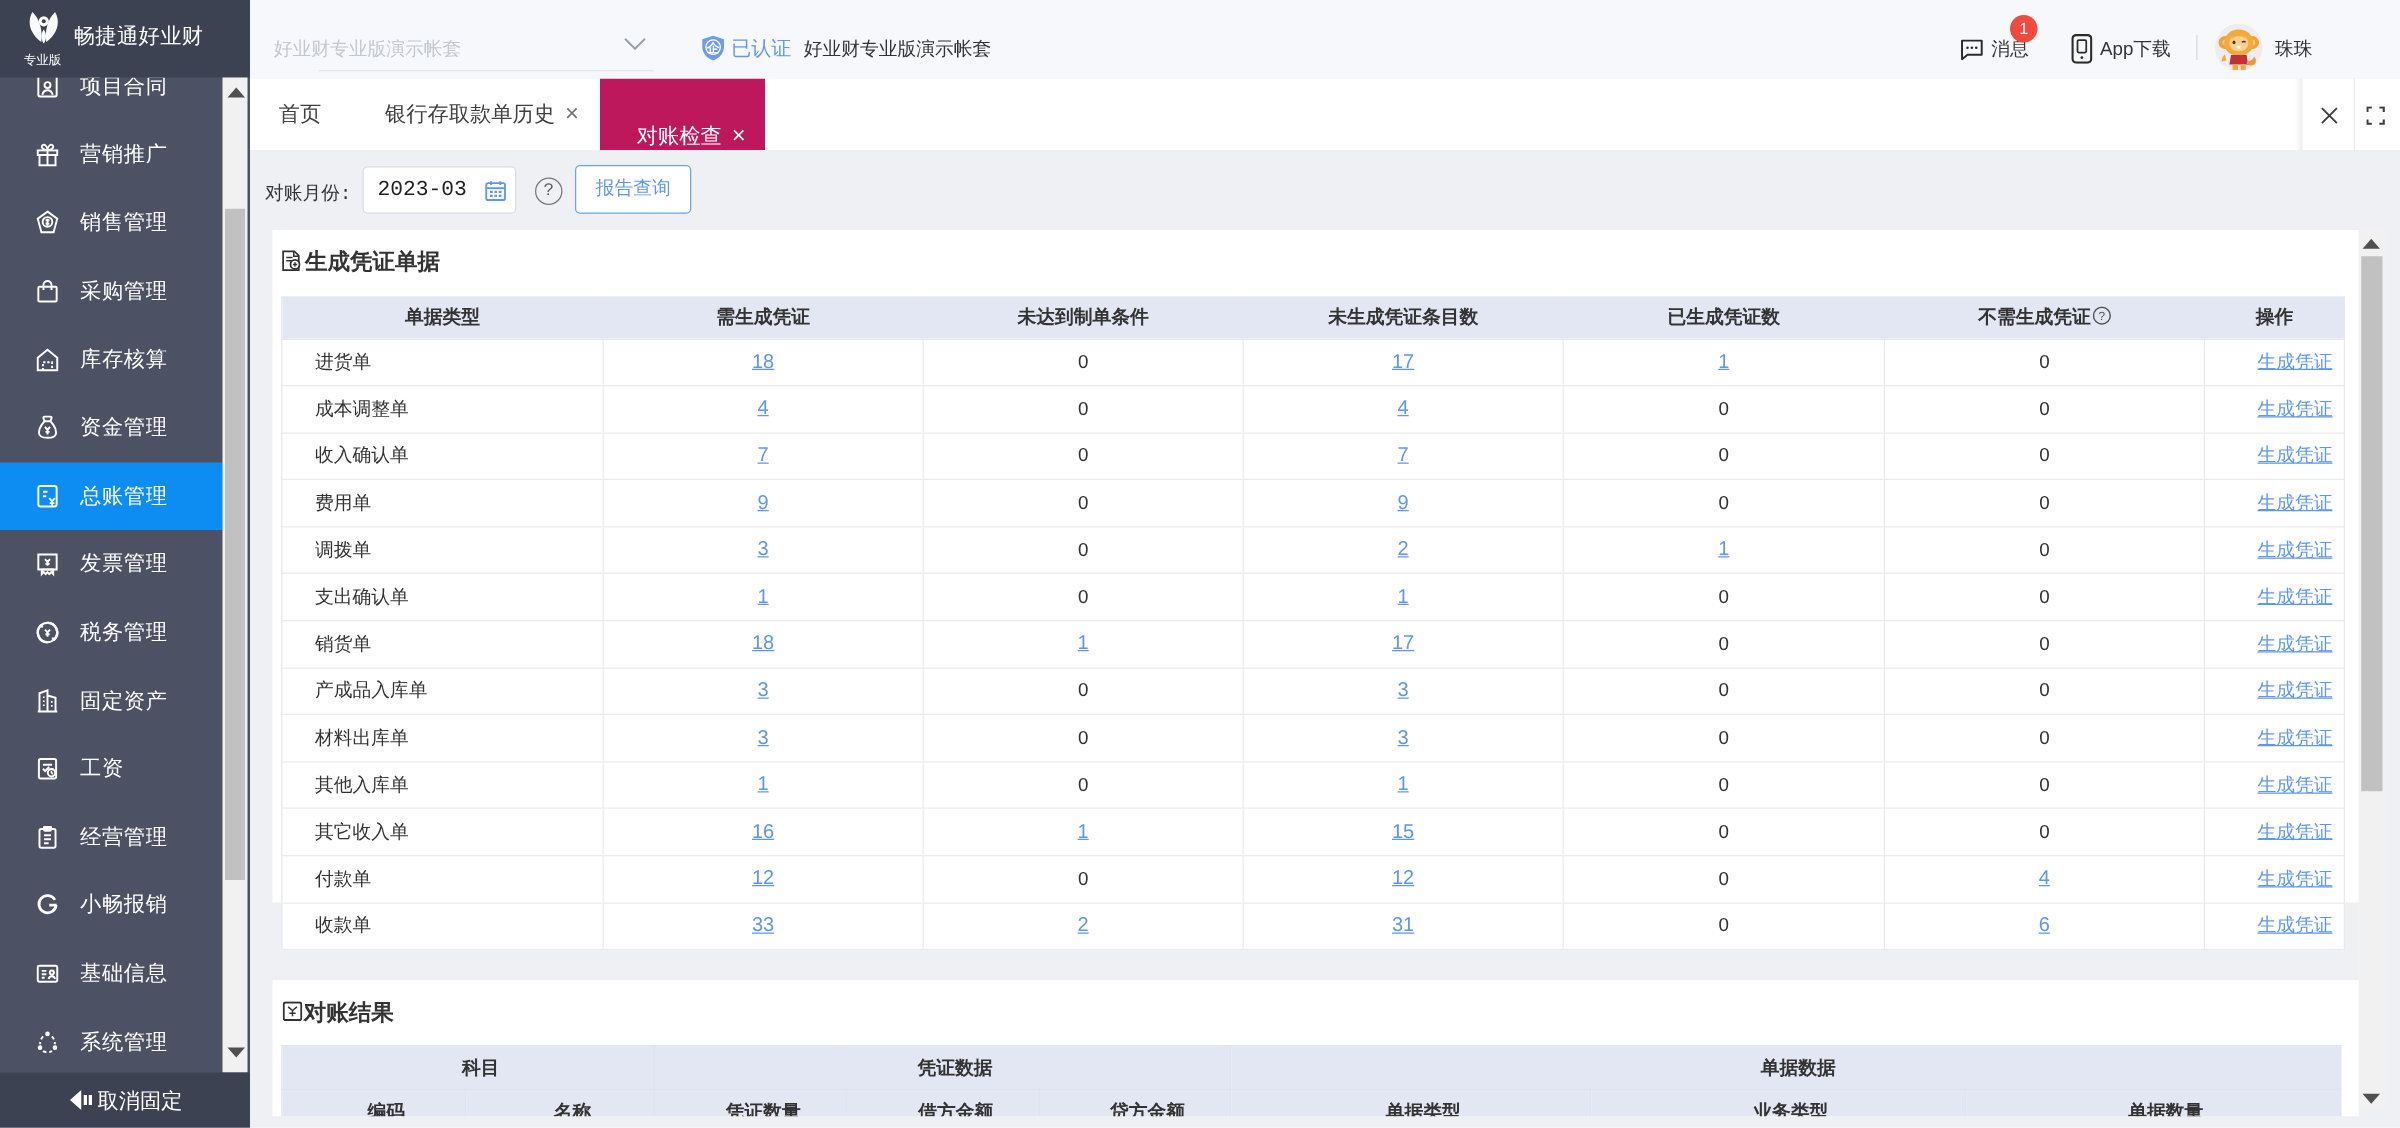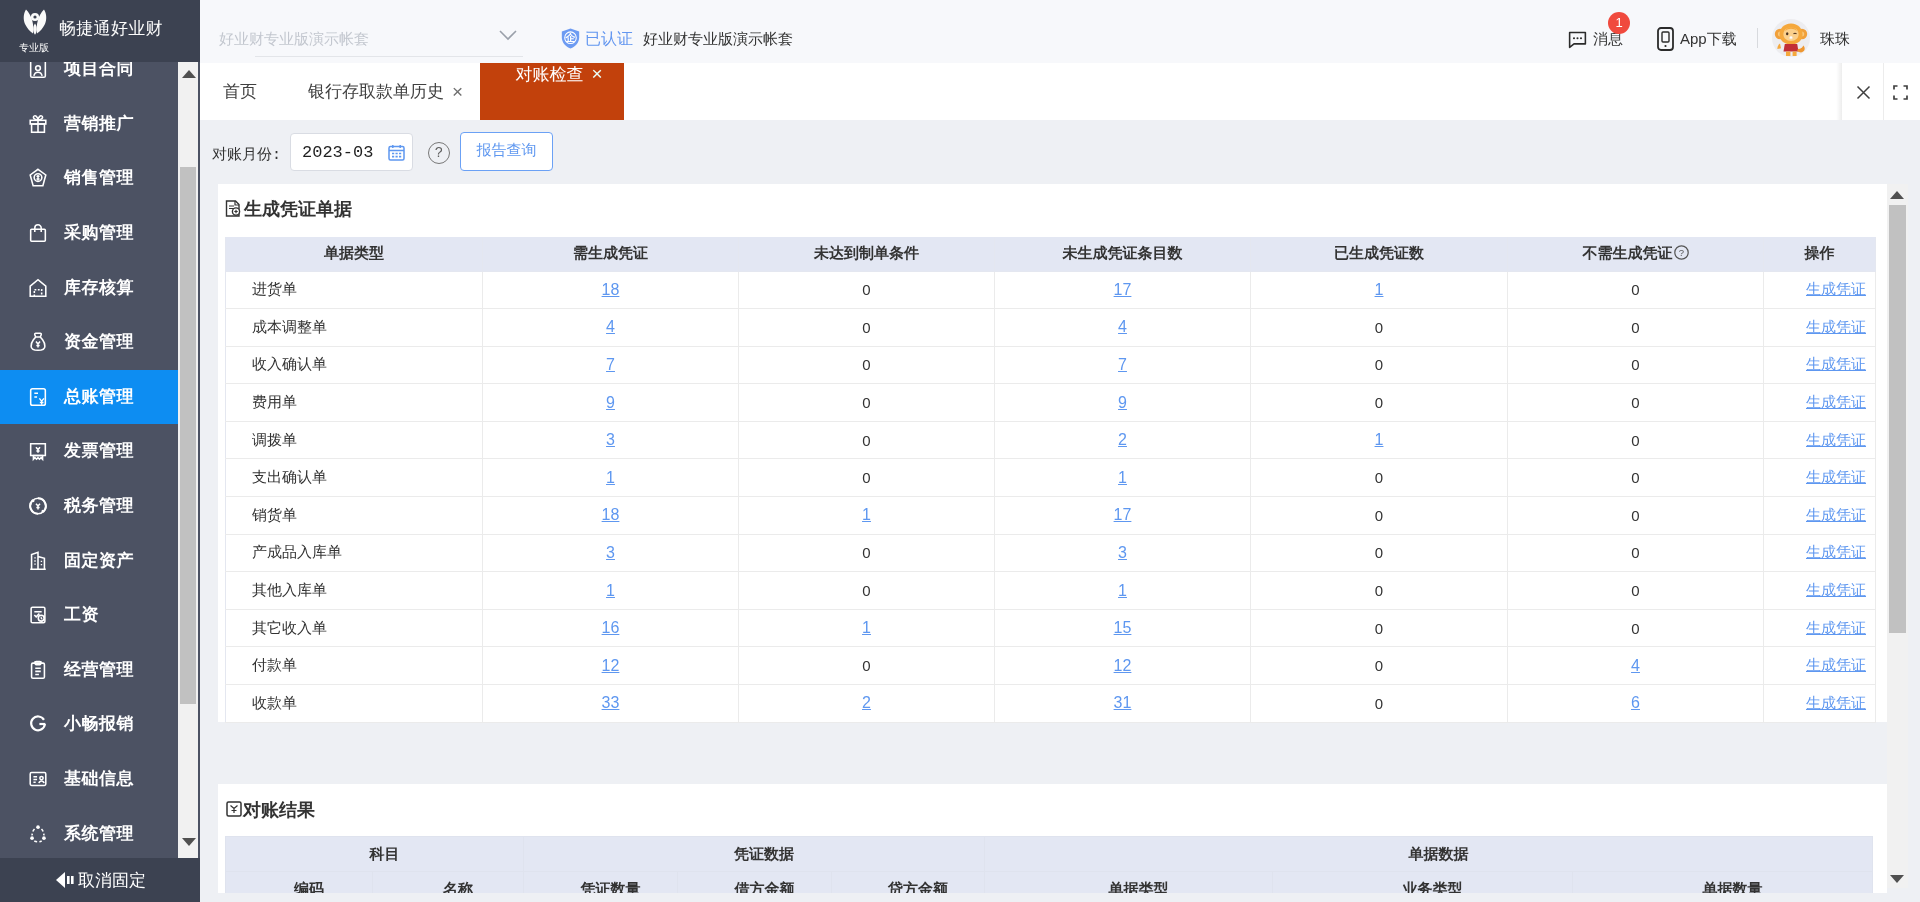--- a/index.html
+++ b/index.html
@@ -4,31 +4,31 @@
 <style>
 * { margin:0; padding:0; box-sizing:border-box; }
 html,body { width:1920px; height:902px; overflow:hidden; font-family:"Liberation Sans",sans-serif; background:#eef0f4; }
 
 
 #sidebar { position:absolute; left:0; top:0; width:200px; height:902px; background:#4c5263; }
 #logoBlock { position:absolute; left:0; top:0; width:200px; height:62px; background:#3c4251; }
 #menuView { position:absolute; left:0; top:62px; width:200px; height:796px; overflow:hidden; }
 .mitem { position:relative; width:178px; height:54.6px; color:#fff; }
 .mitem .mi { position:absolute; left:27px; top:50%; margin-top:-11px; width:22px; height:22px; }
-.mitem .mt { position:absolute; left:64px; top:50%; margin-top:-10px; font-size:17px; line-height:20px; letter-spacing:0.5px;font-weight:bold; }
+.mitem .mt { position:absolute; left:64px; top:50%; margin-top:-10px; font-size:17px; line-height:20px; letter-spacing:0.5px; }
 .mitem.active { background:#0d8df2; }
 #sideScroll { position:absolute; left:178px; top:62px; width:20px; height:796px; background:#f1f1f1; }
 #sideThumb { position:absolute; left:2px; top:105px; width:16px; height:537px; background:#c1c1c1; }
 #unpin { position:absolute; left:0; top:858px; width:200px; height:44px; background:#3c4251; color:#fff; font-size:17px; display:flex; align-items:center; justify-content:center; }
 
 
 #topbar { position:absolute; left:200px; top:0; width:1720px; height:63px; background:#f7f8fb; }
 #tabbar { position:absolute; left:200px; top:63px; width:1720px; height:57px; background:#ffffff; }
 .tab { position:absolute; top:0; height:57px; display:flex; align-items:center; font-size:17px; color:#404040; }
-#tabActive { position:absolute; left:280px; top:0; width:144px; height:57px; background:#c2410c; color:#fff; font-size:17px; display:flex; align-items:flex-start; justify-content:center; padding-left:14px; }
+#tabActive { position:absolute; left:280px; top:0; width:132px; height:57px; background:#be185d; color:#fff; font-size:17px; display:flex; align-items:flex-end; justify-content:center; padding-left:14px; }
 
 
 #filter { position:absolute; left:200px; top:120px; width:1418px; height:64px;font-family:Liberation Mono, monospace; }
 #dateInput { position:absolute; left:90px; top:13px; width:123px; height:38px; background:#fff; border:1px solid #d9dce3; border-radius:4px; }
 #qbtn { position:absolute; left:260px; top:12px; width:93px; height:39px; background:#fff; border:1px solid #6ba1f5; border-radius:4px; color:#5e97f0; font-size:15px; text-align:center; line-height:37px; }
 
 
 #panel1 { position:absolute; left:218px; top:184px; width:1669px; height:538px; background:#fff; }
 #panel2 { position:absolute; left:218px; top:784px; width:1669px; height:109px; background:#fff; overflow:hidden; }
 .ptitle { font-size:18px; font-weight:bold; color:#333; }
@@ -380,20 +380,29 @@
     <tr>
           <td class="lt">产成品入库单</td>
           <td><a class="lk">3</a></td>
           <td class="num">0</td>
           <td><a class="lk">3</a></td>
           <td class="num">0</td>
           <td class="num">0</td>
           <td><a class="op">生成凭证</a></td>
         </tr>
     <tr>
+          <td class="lt">材料出库单</td>
+          <td><a class="lk">3</a></td>
+          <td class="num">0</td>
+          <td><a class="lk">3</a></td>
+          <td class="num">0</td>
+          <td class="num">0</td>
+          <td><a class="op">生成凭证</a></td>
+        </tr>
+    <tr>
           <td class="lt">其他入库单</td>
           <td><a class="lk">1</a></td>
           <td class="num">0</td>
           <td><a class="lk">1</a></td>
           <td class="num">0</td>
           <td class="num">0</td>
           <td><a class="op">生成凭证</a></td>
         </tr>
     <tr>
           <td class="lt">其它收入单</td>

